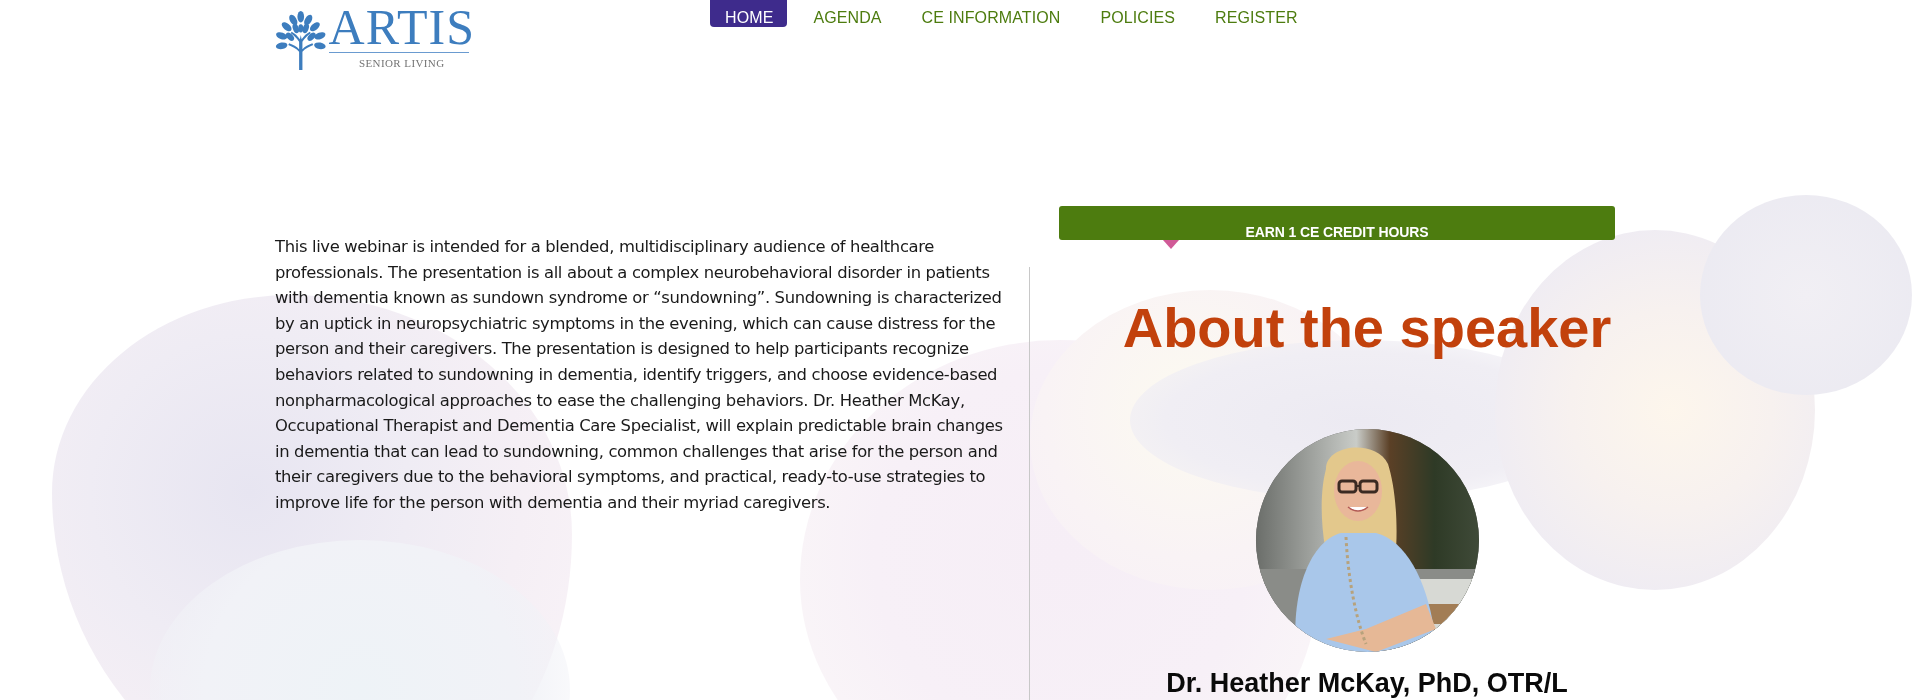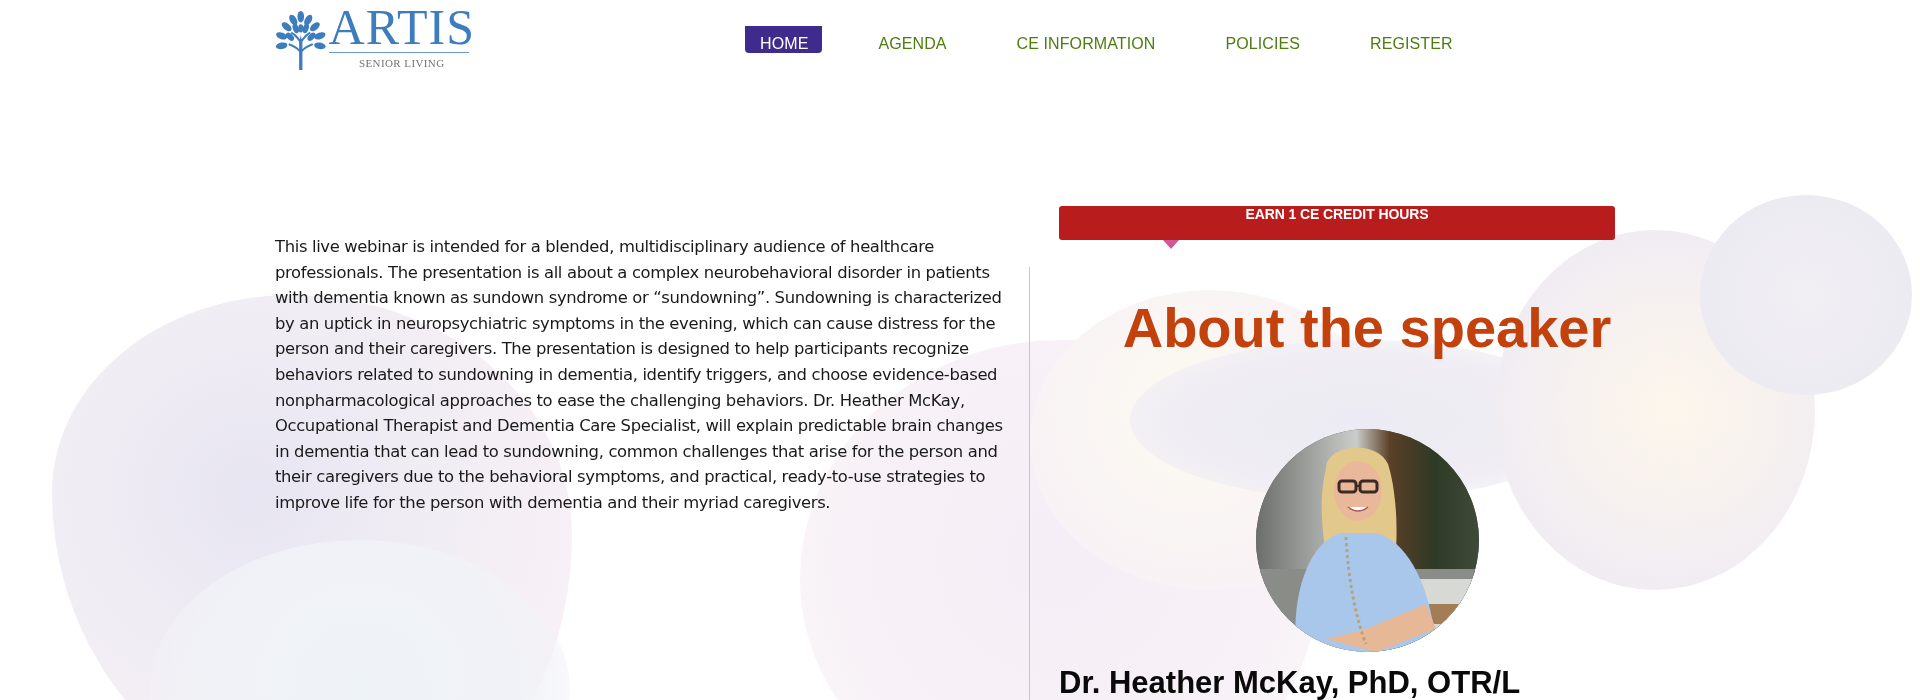--- a/index.html
+++ b/index.html
@@ -52,21 +52,21 @@
   .logo-artis {
     font-family: "Liberation Serif", serif; font-size: 50px; line-height: 46px;
     color: #3d7dbe; letter-spacing: 1px; font-weight: normal;
   }
   .logo-rule { height: 1px; background: #6a9bd0; margin: 2px 0 1px 0; width: 140px; }
   .logo-sub {
     font-family: "Liberation Serif", serif; font-size: 11px; line-height: 18px;
     color: #737373; letter-spacing: 0.4px;
   }
 
-  .nav { position: absolute; left: 745px; top: 0; height: 79px; display: flex; align-items: center; gap: 30px; }
+  .nav { position: absolute; left: 710px; top: 0; height: 79px; display: flex; align-items: flex-start; }
   .nav-item {
     display: flex; align-items: center; padding: 9px 14px 0 14px;
     font-family: "Liberation Sans", sans-serif; font-size: 16px; color: #4d7c0f;
     letter-spacing: 0.1px; cursor: pointer; margin-right: 12px;
   }
   .nav-item.active { background: #3e2b8c; color: #ffffff; border-radius: 0 0 4px 4px; padding: 9px 14px 0 15px; margin-right: 12px; }
 
   
   .left-col { position: absolute; left: 275px; top: 200px; width: 730px; z-index: 3; }
   .title {
@@ -77,22 +77,22 @@
     margin-top: 34px; font-family: "DejaVu Sans", sans-serif;
     font-size: 16.4px; line-height: 25.6px; color: #1a1a1a; letter-spacing: -0.35px;
     width: 738px;
   }
 
   .divider { position: absolute; left: 1029px; top: 267px; width: 1px; height: 440px; background: #c8c8c8; z-index: 3; }
 
   
   .badge {
     position: absolute; left: 1059px; top: 206px; width: 556px; height: 34px;
-    background: #b91c1c; border-radius: 3px; z-index: 4;
-    display: flex; align-items: flex-start; justify-content: center;
+    background: #4d7c0f; border-radius: 3px; z-index: 4;
+    display: flex; align-items: flex-end; justify-content: center;
   }
   .badge-text {
     font-family: "Liberation Sans", sans-serif; font-weight: bold; font-size: 14px;
     color: #ffffff; letter-spacing: -0.1px;
   }
   .badge-pointer {
     position: absolute; left: 1163px; top: 240px; width: 0; height: 0;
     border-left: 8px solid transparent; border-right: 8px solid transparent;
     border-top: 9px solid #d05a97; z-index: 4;
   }
@@ -100,22 +100,22 @@
     position: absolute; left: 1059px; top: 296px; width: 616px; text-align: center;
     font-family: "Liberation Sans", sans-serif; font-weight: bold; font-size: 56px;
     line-height: 64px; color: #c2410c; z-index: 4;
   }
   .speaker-photo {
     position: absolute; left: 1256px; top: 429px; width: 223px; height: 223px;
     border-radius: 50%; overflow: hidden; z-index: 4;
     background: #5a5a58;
   }
   .speaker-name {
-    position: absolute; left: 1059px; top: 666px; width: 616px; 
-    font-family: "Liberation Sans", sans-serif; font-weight: bold; font-size: 31px;
+    position: absolute; left: 1059px; top: 666px; width: 616px; text-align: center;
+    font-family: "Liberation Sans", sans-serif; font-weight: bold; font-size: 27px;
     line-height: 34px; color: #0a0a0a; z-index: 4;
   }
 </style>
 </head>
 <body>
 
 <div class="blob blob-left"></div>
 <div class="blob blob-left2"></div>
 <div class="blob blob-mid"></div>
 <div class="blob blob-mid2"></div>

